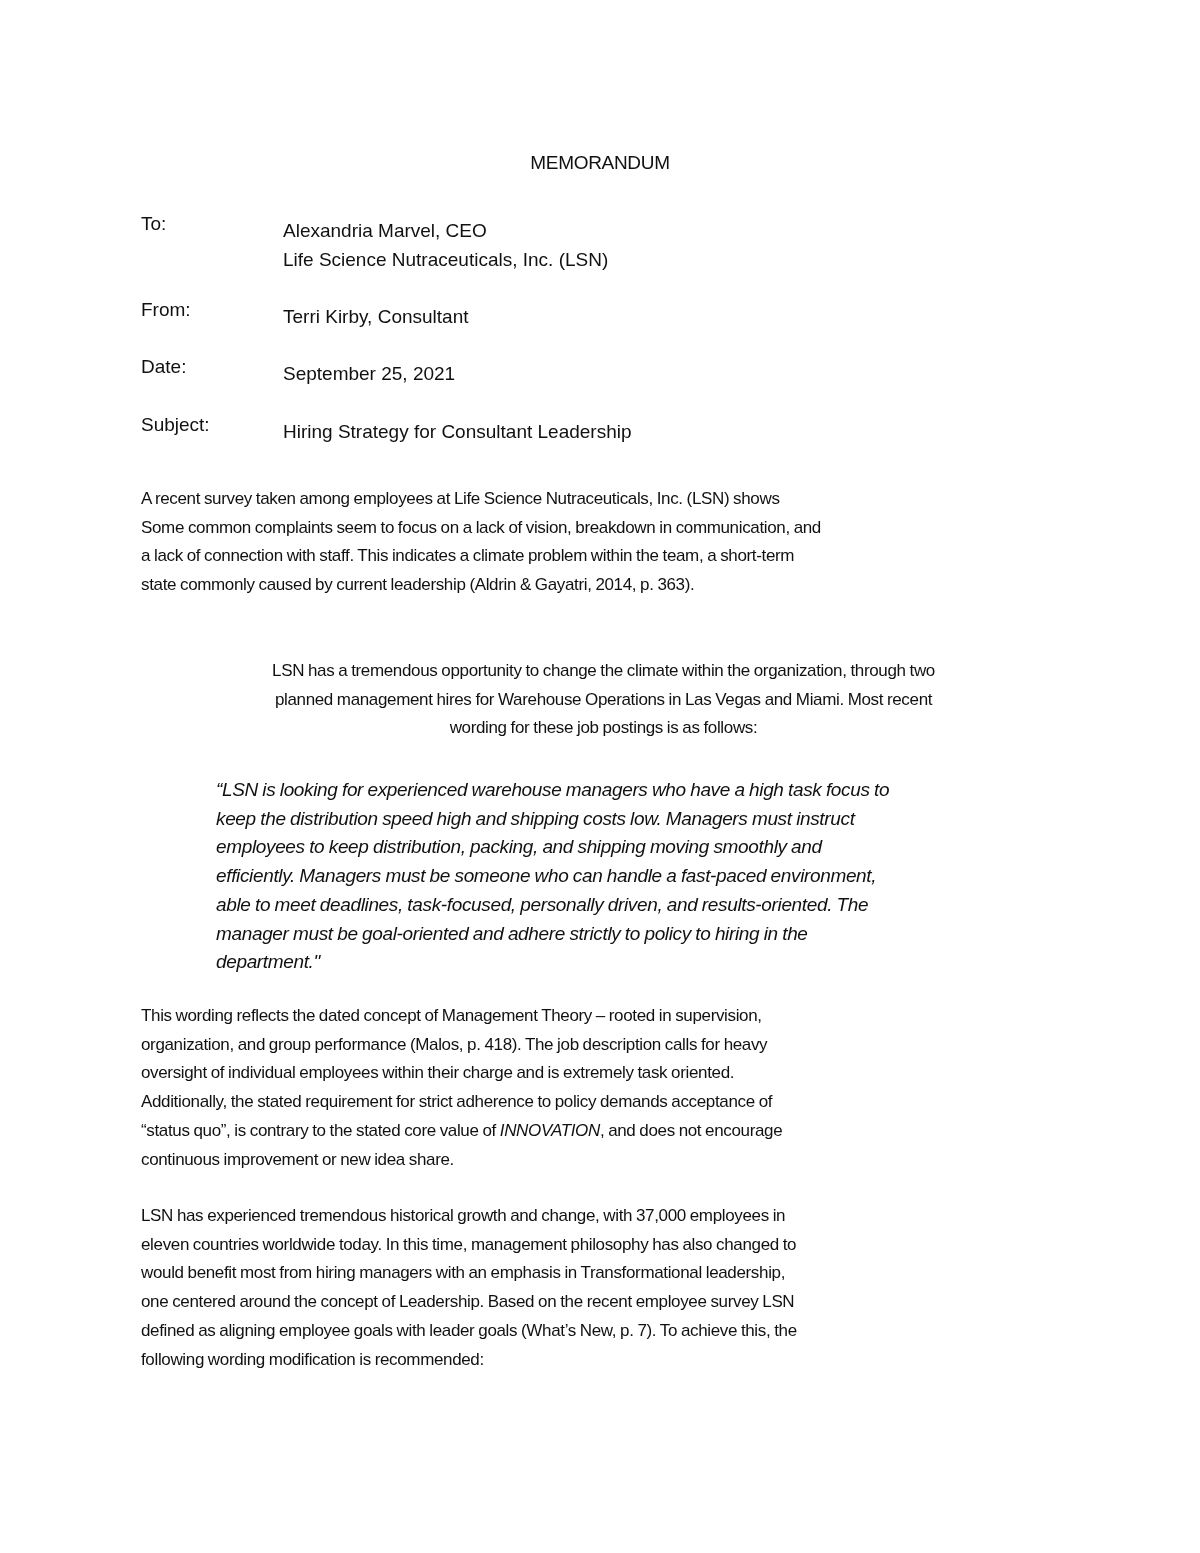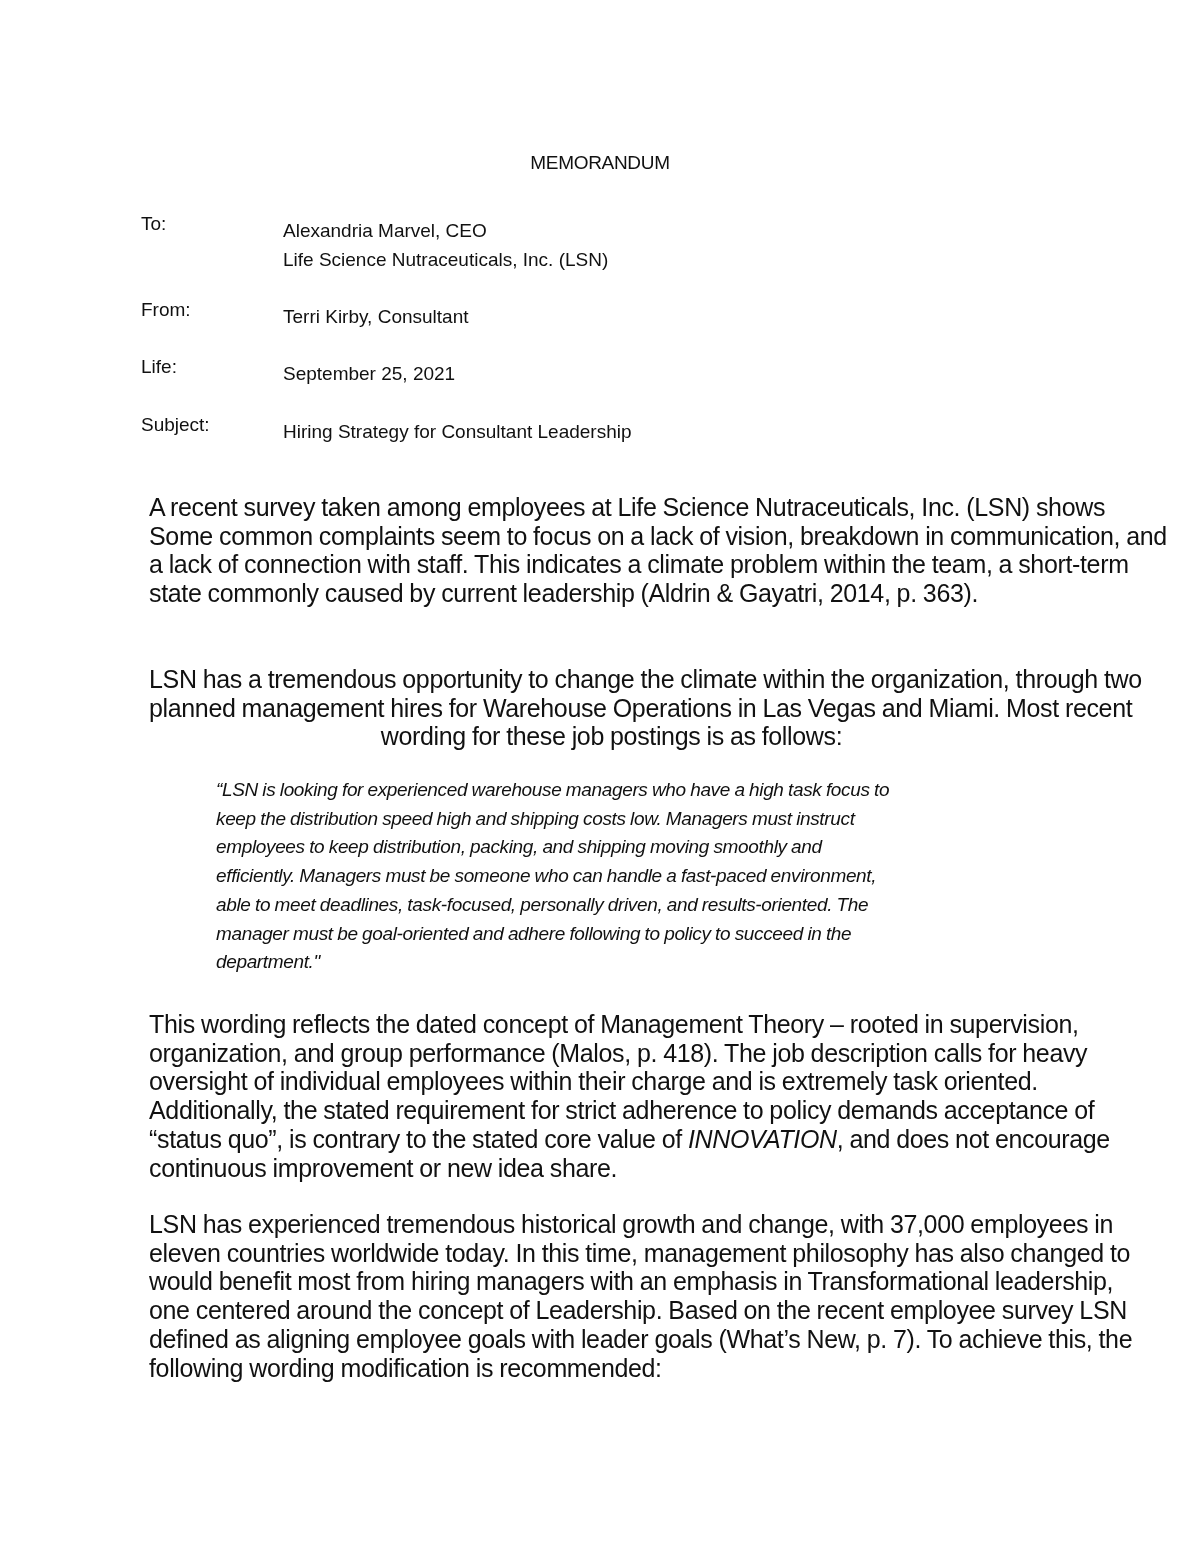--- a/index.html
+++ b/index.html
@@ -11,22 +11,22 @@
     .page { position: absolute; left: 0; top: 8px; width: 1200px; height: 1553px; }
     .title {
       position: absolute; top: 144px; left: 0; width: 1200px; text-align: center;
       font-size: 19px; letter-spacing: -0.3px;
     }
     .hdr-row { position: absolute; left: 141px; font-size: 19px; line-height: 29px; }
     .hdr-label { position: absolute; left: 0; width: 140px; }
     .hdr-value { position: absolute; left: 142px; white-space: nowrap; margin-top: 7px; }
     .para {
       position: absolute; left: 141px; width: 925px;
-      font-size: 25px; line-height: 28.7px; letter-spacing: -0.35px;
-      word-spacing: -0.5px; margin: 8px;
+      font-size: 17px; line-height: 28.7px; letter-spacing: -0.35px;
+      word-spacing: -0.5px; margin: 0;
     }
     .quote {
       position: absolute; left: 212px; width: 830px;
       font-size: 19px; line-height: 28.7px; font-style: italic;
       letter-spacing: -0.35px; word-spacing: -0.5px; margin: 4px;
     }
     .line { display: block; white-space: nowrap; }
     em { font-style: italic; }
   </style>
 </head>
@@ -43,21 +43,21 @@
   <div class="hdr-row" style="top:230px;">
     <span class="hdr-value">Life Science Nutraceuticals, Inc. (LSN)</span>
   </div>
 
   <div class="hdr-row" style="top:287px;">
     <span class="hdr-label">From:</span>
     <span class="hdr-value">Terri Kirby, Consultant</span>
   </div>
 
   <div class="hdr-row" style="top:344px;">
-    <span class="hdr-label">Life:</span>
+    <span class="hdr-label">Date:</span>
     <span class="hdr-value">September 25, 2021</span>
   </div>
 
   <div class="hdr-row" style="top:402px;">
     <span class="hdr-label">Subject:</span>
     <span class="hdr-value">Hiring Strategy for Consultant Leadership</span>
   </div>
 
   <p class="para" style="top:477px;">
     <span class="line">A recent survey taken among employees at Life Science Nutraceuticals, Inc. (LSN) shows</span>
@@ -71,21 +71,21 @@
     <span class="line">planned management hires for Warehouse Operations in Las Vegas and Miami.  Most recent</span>
     <span class="line">wording for these job postings is as follows:</span>
   </p>
 
   <p class="quote" style="top:764px;">
     <span class="line">“LSN is looking for experienced warehouse managers who have a high task focus to</span>
     <span class="line">keep the distribution speed high and shipping costs low. Managers must instruct</span>
     <span class="line">employees to keep distribution, packing, and shipping moving smoothly and</span>
     <span class="line">efficiently. Managers must be someone who can handle a fast-paced environment,</span>
     <span class="line">able to meet deadlines, task-focused, personally driven, and results-oriented. The</span>
-    <span class="line">manager must be goal-oriented and adhere following to policy to succeed in the</span>
+    <span class="line">manager must be goal-oriented and adhere strictly to policy to hiring in the</span>
     <span class="line">department."</span>
   </p>
 
   <p class="para" style="top:994px;">
     <span class="line">This wording reflects the dated concept of Management Theory – rooted in supervision,</span>
     <span class="line">organization, and group performance (Malos, p. 418).  The job description calls for heavy</span>
     <span class="line">oversight of individual employees within their charge and is extremely task oriented.</span>
     <span class="line">Additionally, the stated requirement for strict adherence to policy demands acceptance of</span>
     <span class="line"><span>“status quo”, is contrary to the stated core value of </span><em>INNOVATION</em><span>, and does not encourage</span></span>
     <span class="line">continuous improvement or new idea share.</span>

